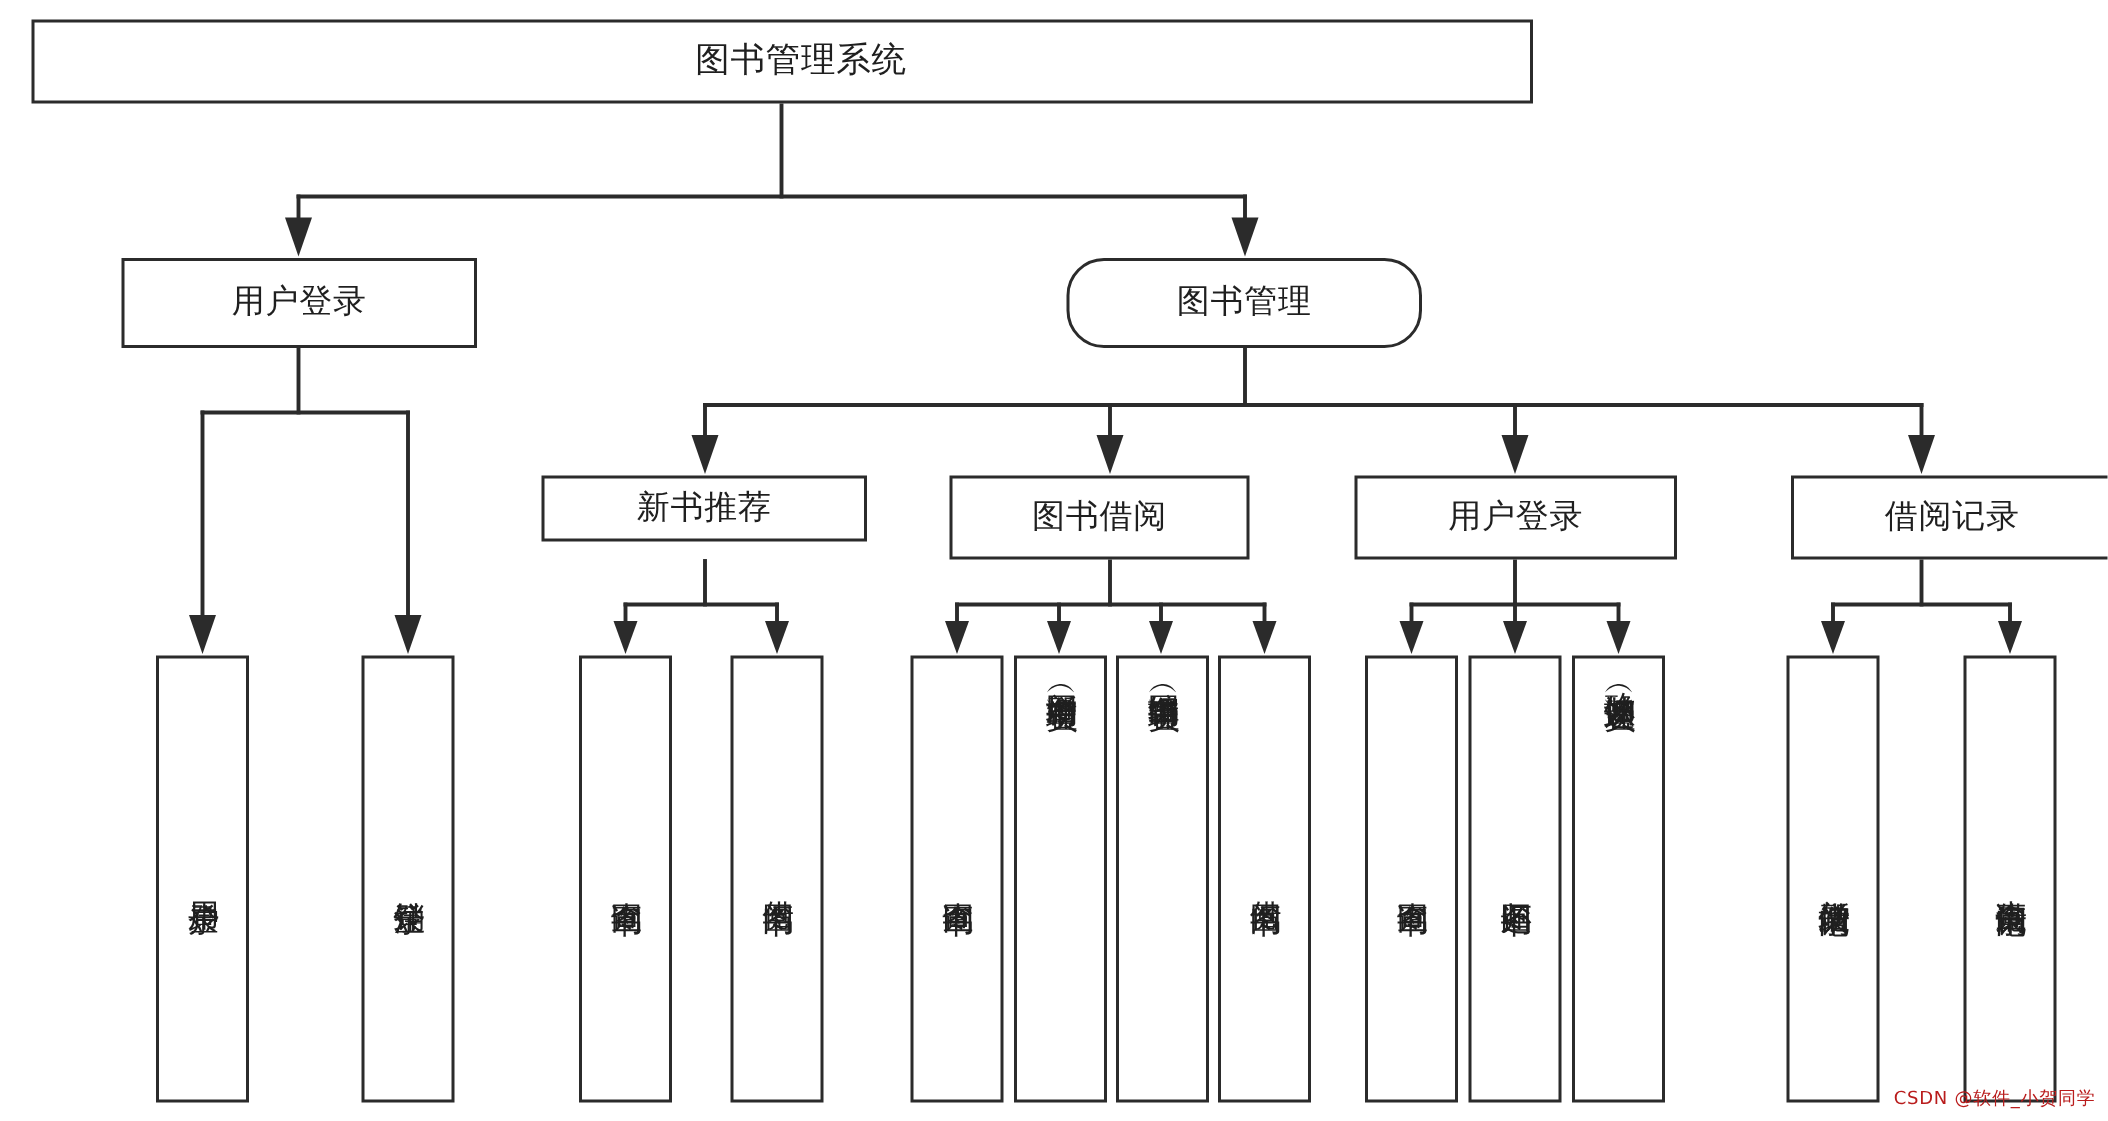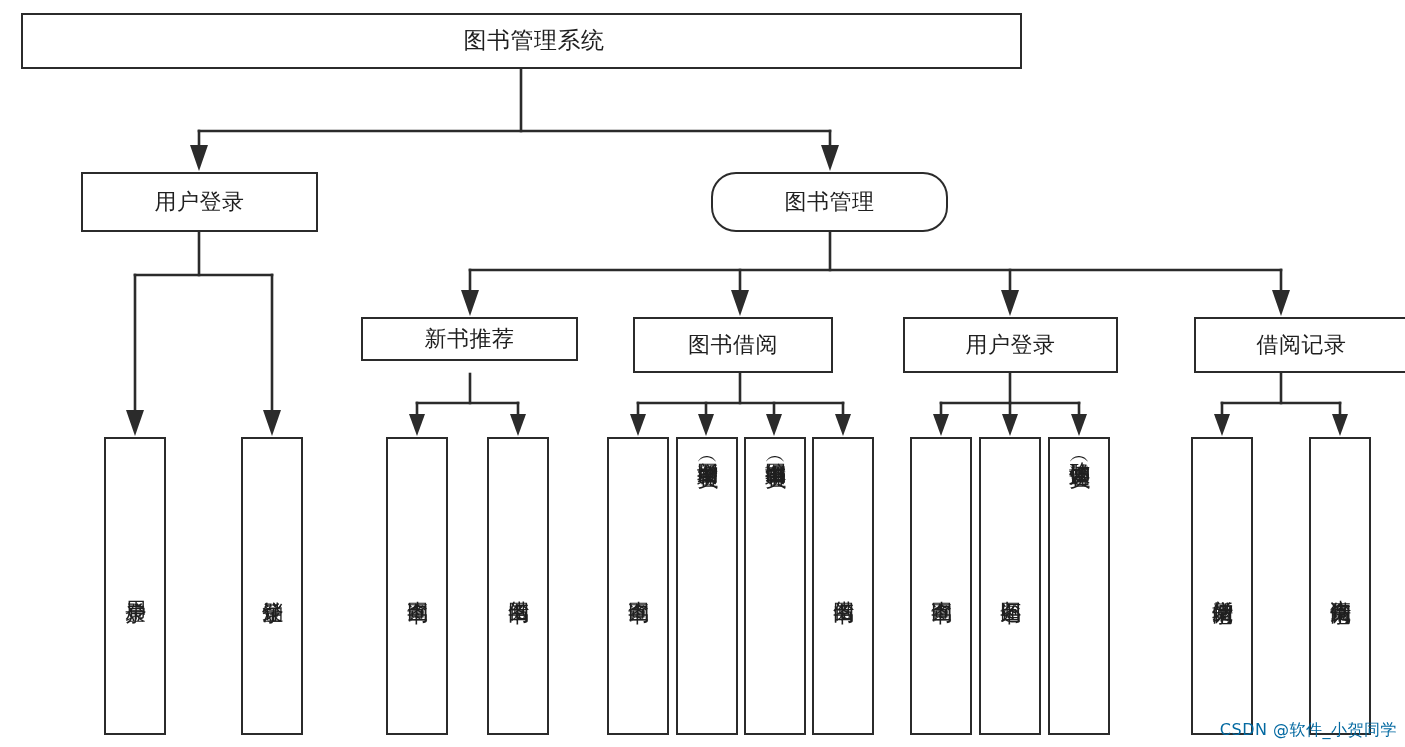--- a/index.html
+++ b/index.html
@@ -65,22 +65,22 @@
     white-space: pre-line;
   }
   .node.vertical.v-center {
     align-items: center;
     padding-top: 0;
   }
   .watermark {
     position: absolute;
     right: 8px;
     bottom: 6px;
-    font-size: 16px;
-    color: #0369a1;
+    font-size: 12px;
+    color: #b91c1c;
     letter-spacing: 0.5px;
     font-family: "DejaVu Sans", "Liberation Sans", sans-serif;
     user-select: none;
   }
 </style>
 </head>
 <body>
 
 <div id="diagram-root">
 

